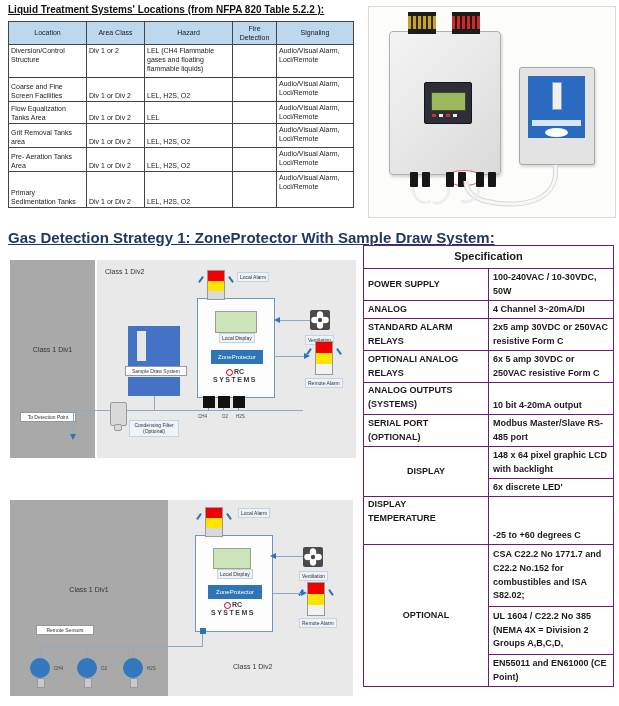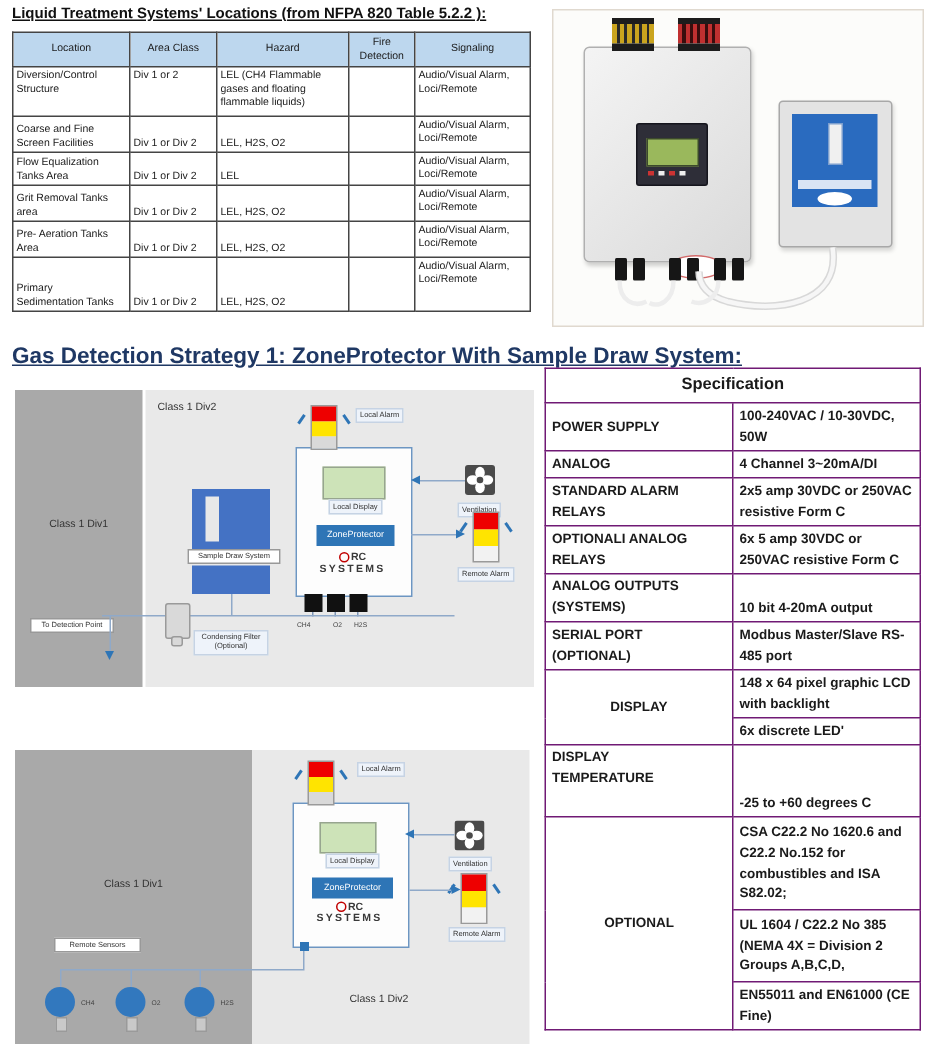--- a/index.html
+++ b/index.html
@@ -405,30 +405,30 @@
     <tr style="height:18px">
       <td>6x discrete LED'</td>
     </tr>
     <tr style="height:48px">
       <td class="lab va-t">DISPLAY
 TEMPERATURE</td>
       <td class="va-b">-25 to +60 degrees C</td>
     </tr>
     <tr style="height:62px">
       <td class="lab cen" rowspan="3">OPTIONAL</td>
-      <td>CSA C22.2 No 1620.6 and
+      <td>CSA C22.2 No 1771.7 and
 C22.2 No.152 for
 combustibles and ISA
 S82.02;</td>
     </tr>
     <tr style="height:48px">
       <td>UL 1604 / C22.2 No 385
 (NEMA 4X = Division 2
 Groups A,B,C,D,</td>
     </tr>
     <tr style="height:32px">
       <td>EN55011 and EN61000 (CE
-Fine)</td>
+Point)</td>
     </tr>
   </tbody>
     </table>
 
 </div>
 
 </body></html>

